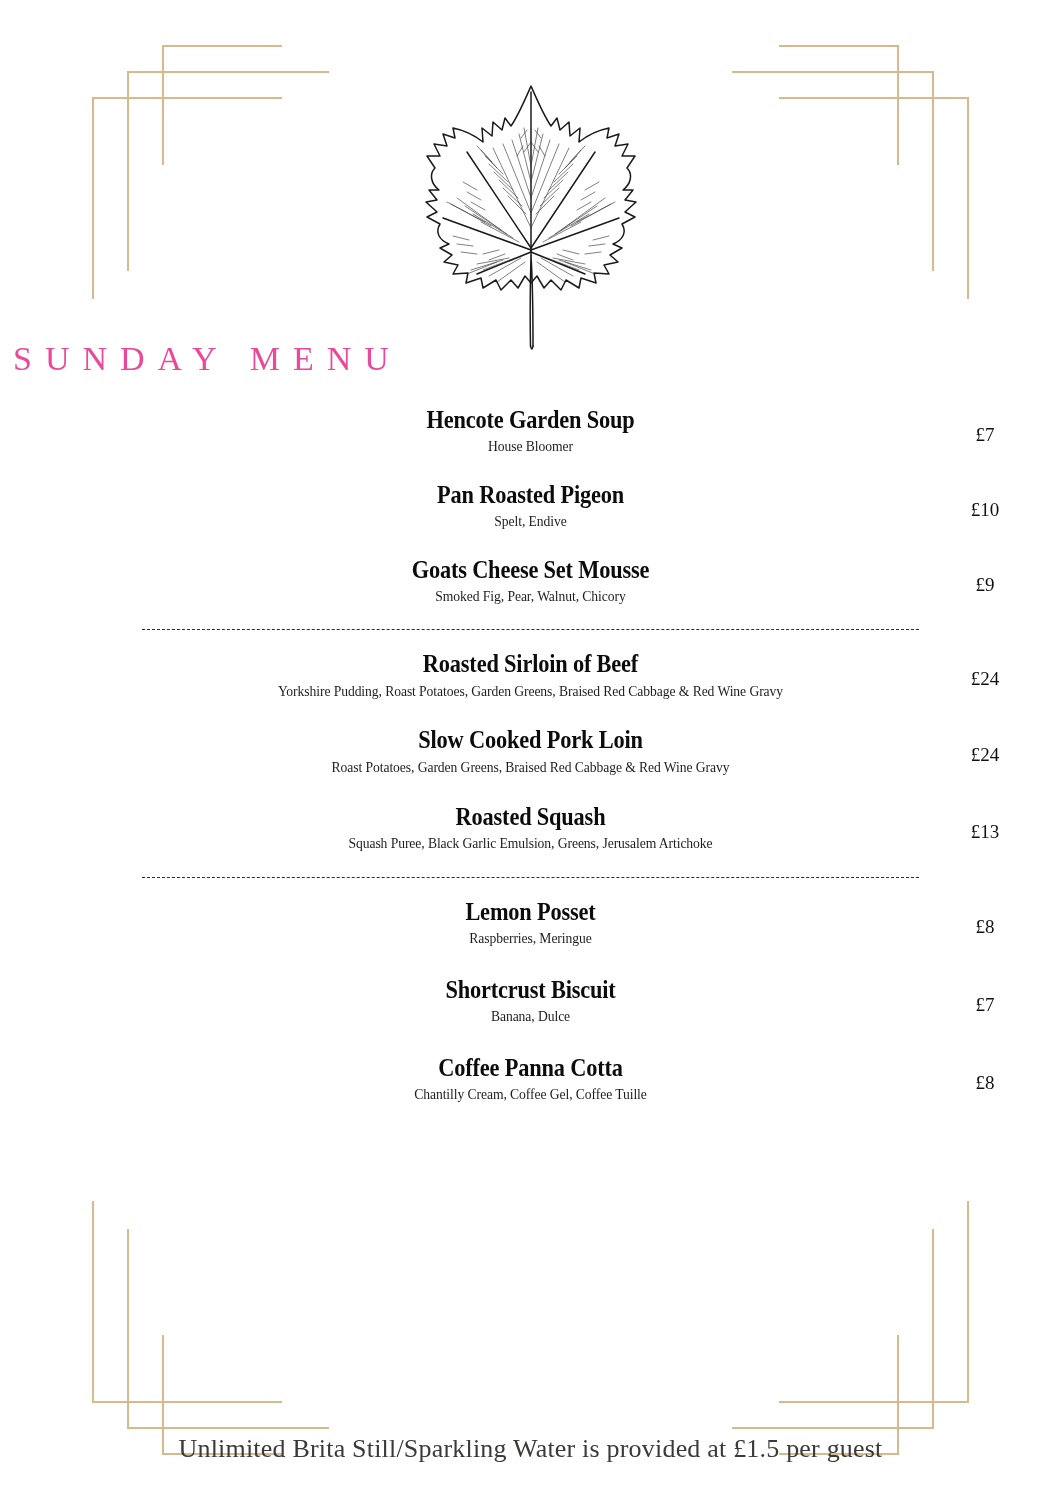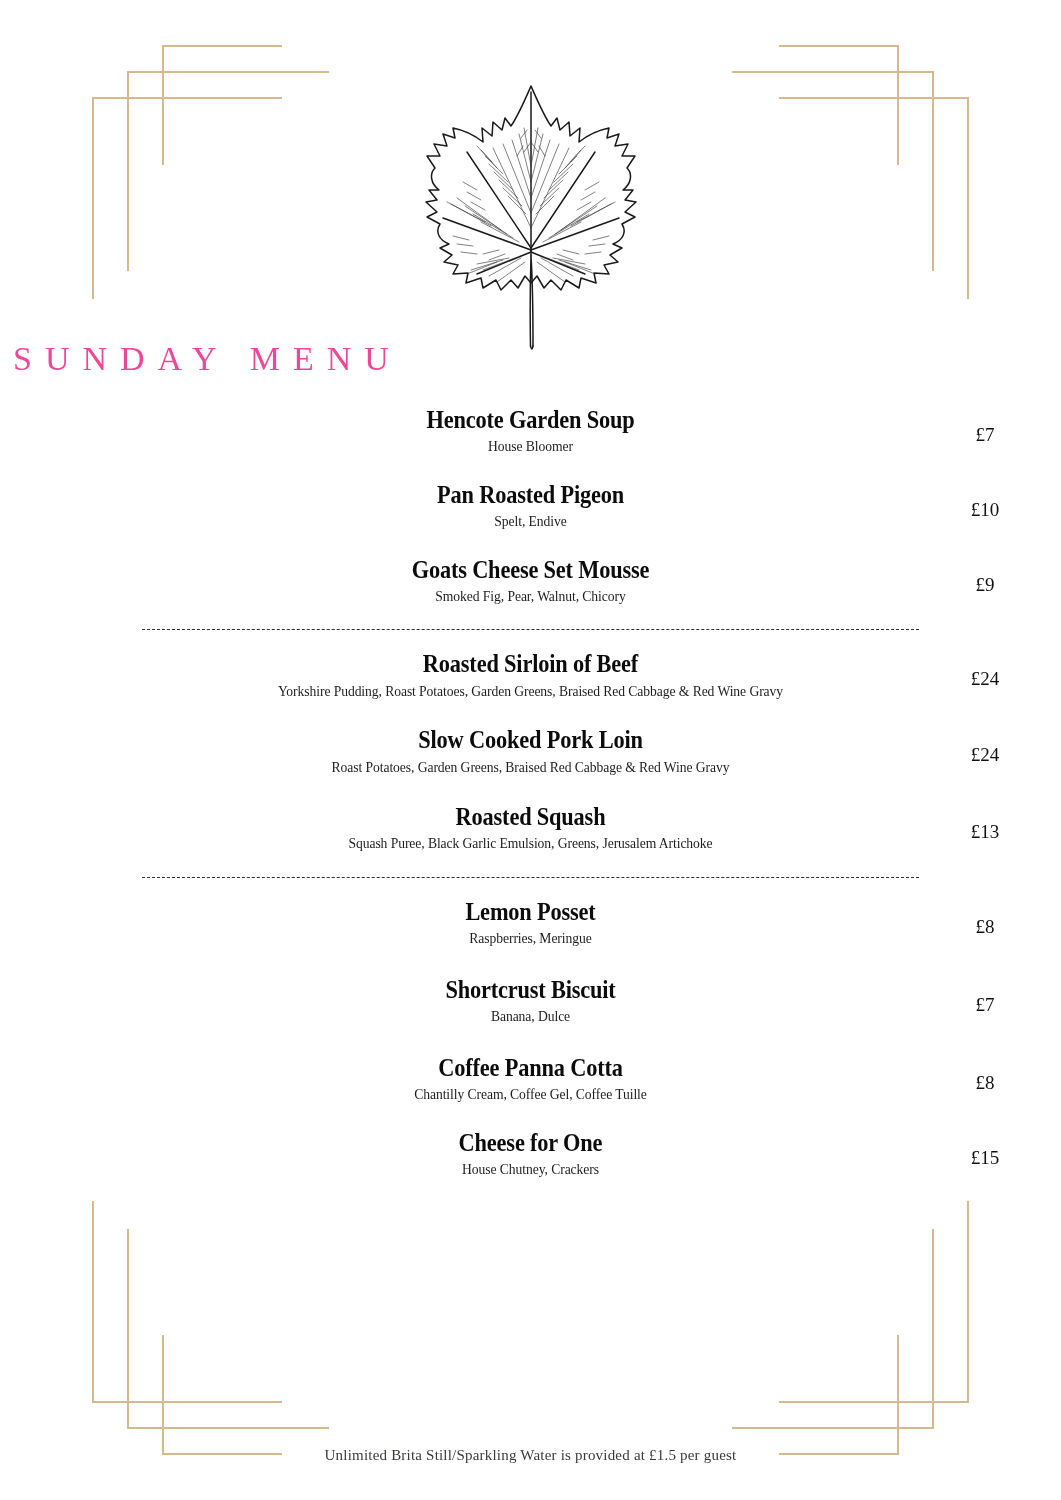--- a/index.html
+++ b/index.html
@@ -135,21 +135,21 @@
     opacity: .95;
   }
 
   .footer-note {
     position: absolute;
     bottom: 36px;
     left: 0;
     right: 0;
     text-align: center;
     font-family: "Liberation Serif", "DejaVu Serif", serif;
-    font-size: 15px;
+    font-size: 26px;
     color: #3a3a38;
     letter-spacing: .2px;
   }
 </style>
 </head>
 <body>
 
 <div class="page">
 
   <div class="corner corner-tl">
@@ -309,24 +309,19 @@
       <div class="item" style="margin-bottom:25px;">
         <div class="item-name">Shortcrust Biscuit</div>
         <div class="item-desc">Banana, Dulce</div>
         <div class="item-price">£7</div>
       </div>
       <div class="item" style="margin-bottom:22px;">
         <div class="item-name">Coffee Panna Cotta</div>
         <div class="item-desc">Chantilly Cream, Coffee Gel, Coffee Tuille</div>
         <div class="item-price">£8</div>
       </div>
-      <div class="item" style="margin-bottom:0;">
-        <div class="item-name">Cheese for One</div>
-        <div class="item-desc">House Chutney, Crackers</div>
-        <div class="item-price">£15</div>
-      </div>
     </div>
 
   </div>
 
   <div class="footer-note">Unlimited Brita Still/Sparkling Water is provided at £1.5 per guest</div>
 
 </div>
 
 </body></html>

